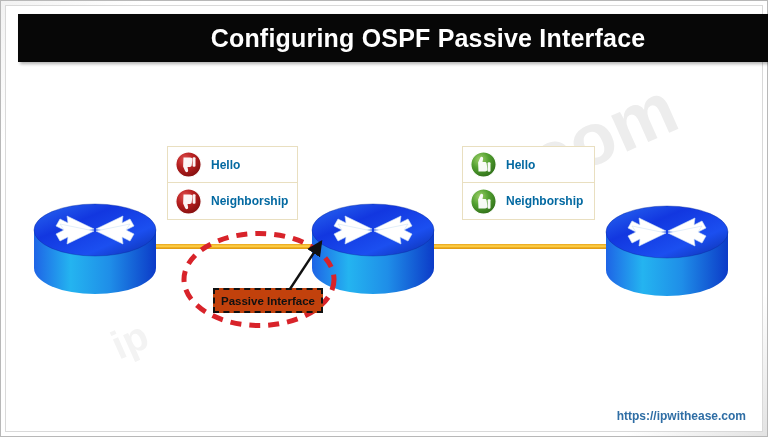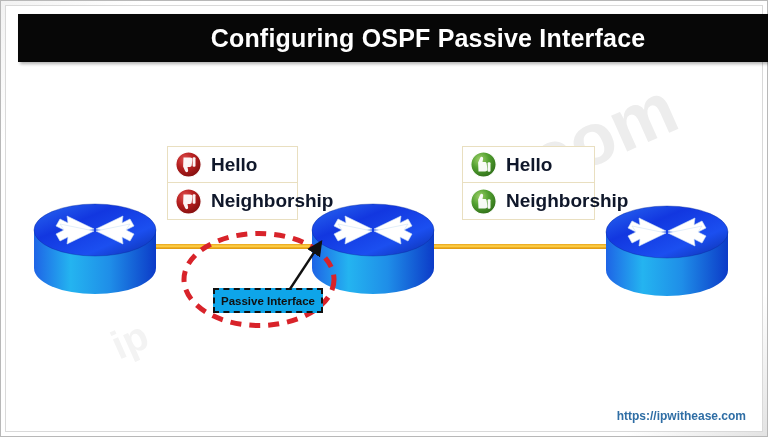--- a/index.html
+++ b/index.html
@@ -76,39 +76,39 @@
     padding-left: 7px;
     border-bottom: 1px solid #e9dfc0;
   }
   .legend-row:last-child { border-bottom: none; align-items: center; }
   .legend-icon {
     width: 27px; height: 27px;
     flex: 0 0 27px;
     margin-right: 9px;
   }
   .legend-label {
-    font-size: 19px;
-    font-weight: bold;
-    color: #0f172a;
+    font-size: 12px;
+    font-weight: bold;
+    color: #0369a1;
     white-space: nowrap;
   }
   
   #highlight-ellipse {
     position: absolute;
     left: 181px; top: 230px;
     width: 156px; height: 99px;
   }
   
   #callout-box {
     position: absolute;
     left: 213px; top: 288px;
     width: 110px; height: 25px;
     box-sizing: border-box;
     border: 2px dashed #111111;
-    background: #0ea5e9;
+    background: #c2410c;
     display: flex;
     align-items: center;
     justify-content: center;
   }
   #callout-label {
     font-size: 11.5px;
     font-weight: bold;
     color: #111111;
     white-space: nowrap;
   }

